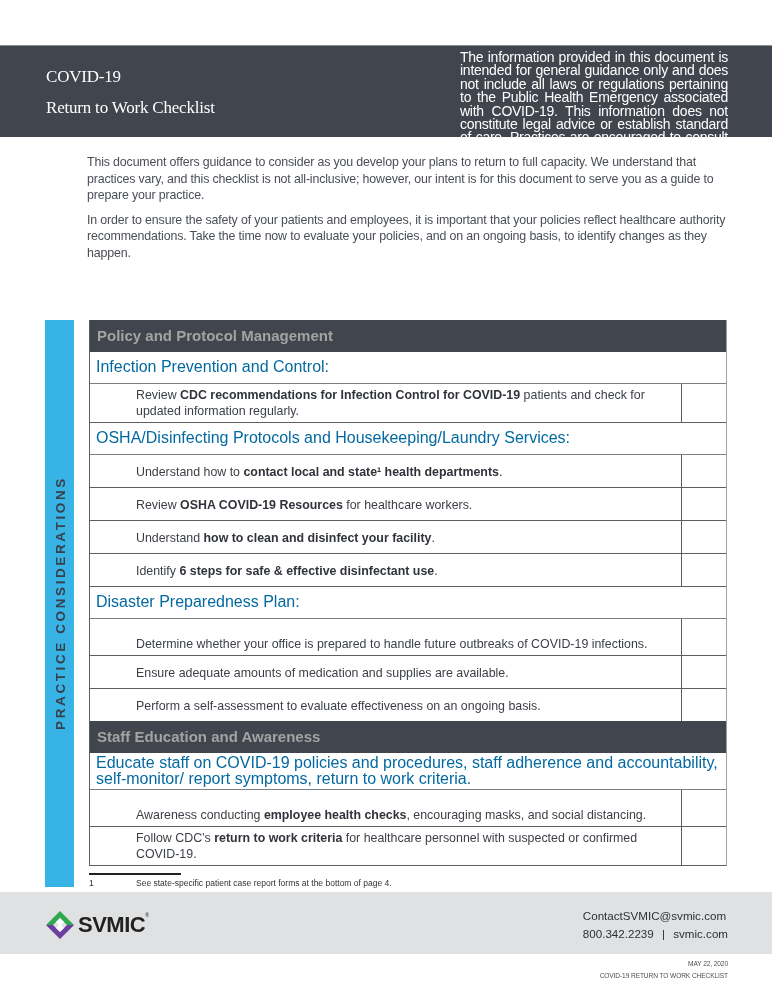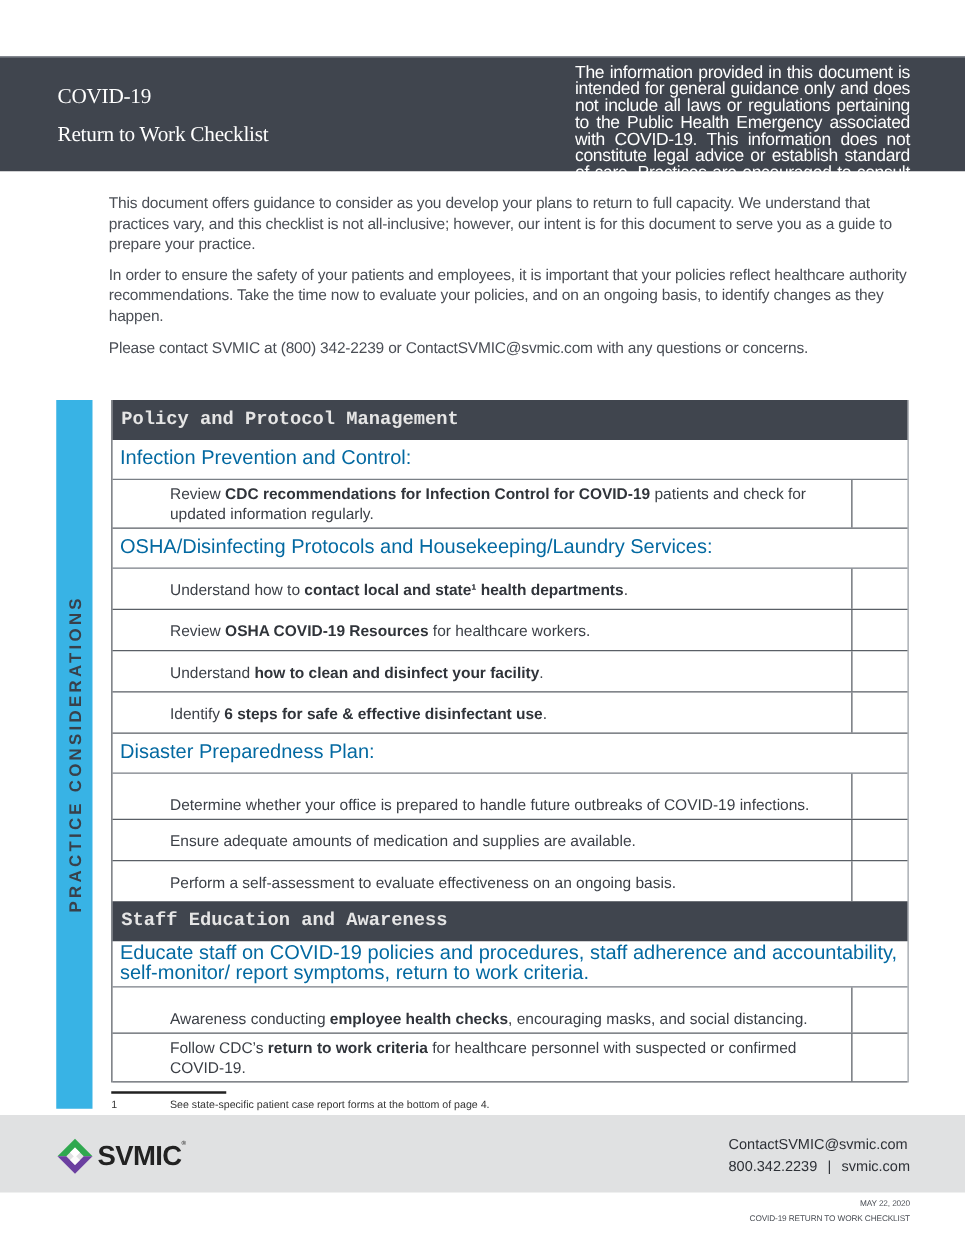--- a/index.html
+++ b/index.html
@@ -37,22 +37,22 @@
     transform: translate(-50%, -50%) rotate(-90deg);
     white-space: nowrap; color: #38404a; font-weight: bold;
     font-size: 13.5px; letter-spacing: 2.6px;
   }
 
   .checklist {
     position: absolute; left: 89px; top: 320px; width: 638px;
     border-left: 1px solid #5a5f66; border-right: 1px solid #9aa0a6;
   }
   .sec-head {
-    height: 32px; background: #40454e; color: #e5e5e5;
-    font-family: Liberation Mono, monospace; font-weight: bold;
+    height: 32px; background: #40454e; color: #a3a3a3;
+    font-family: Liberation Sans, sans-serif; font-weight: bold;
     font-size: 15px; line-height: 32px; padding-left: 7px;
   }
   .row { display: flex; border-bottom: 1px solid #5a5f66; }
   .row.sub {
     font-size: 16px; line-height: 16px; color: #0369a1;
     padding: 7px 6px 7px 6px; min-height: 32px;
     border-bottom: 1.5px solid #7a7f86;
   }
   .row.item .text {
     flex: 1; padding: 7px 8px 7px 46px;
@@ -86,21 +86,20 @@
   <div class="title">
     <div>COVID-19</div>
     <div>Return to Work Checklist</div>
   </div>
   <div class="disclaimer">The information provided in this document is intended for general guidance only and does not include all laws or regulations pertaining to the Public Health Emergency associated with COVID-19. This information does not constitute legal advice or establish standard of care. Practices are encouraged to consult the OCR, CDC, CMS, commercial insurers, HHS, and State Health Departments with specific questions or official rulings.</div>
 </div>
 
 <div class="intro">
   <p>This document offers guidance to consider as you develop your plans to return to full capacity.  We understand that practices vary, and this checklist is not all-inclusive; however, our intent is for this document to serve you as a guide to prepare your practice.</p>
   <p>In order to ensure the safety of your patients and employees, it is important that your policies reflect healthcare authority recommendations.  Take the time now to evaluate your policies, and on an ongoing basis, to identify changes as they happen.</p>
-  <p>Please contact SVMIC at (800) 342-2239 or ContactSVMIC@svmic.com with any questions or concerns.</p>
 </div>
 
 <div class="side-bar"></div>
 <div class="side-label">PRACTICE CONSIDERATIONS</div>
 
 <div class="checklist">
 
   <div class="sec-head">Policy and Protocol Management</div>
 
   <div class="row sub">Infection Prevention and Control:</div>

